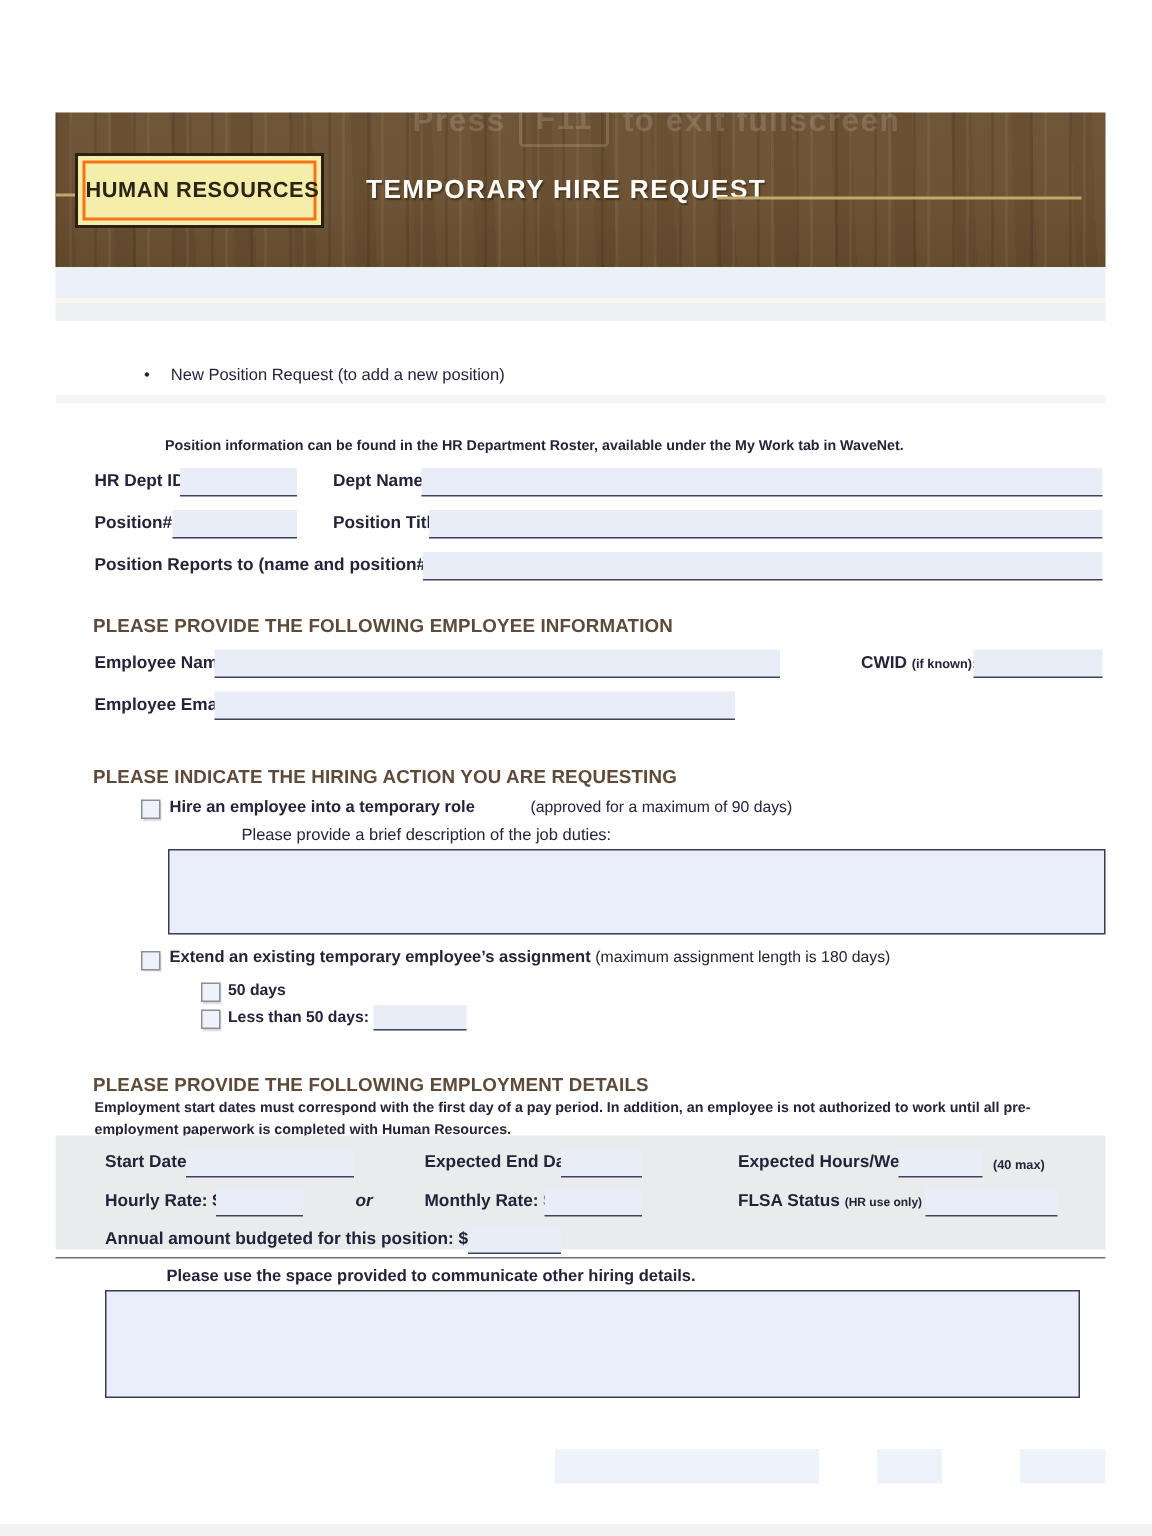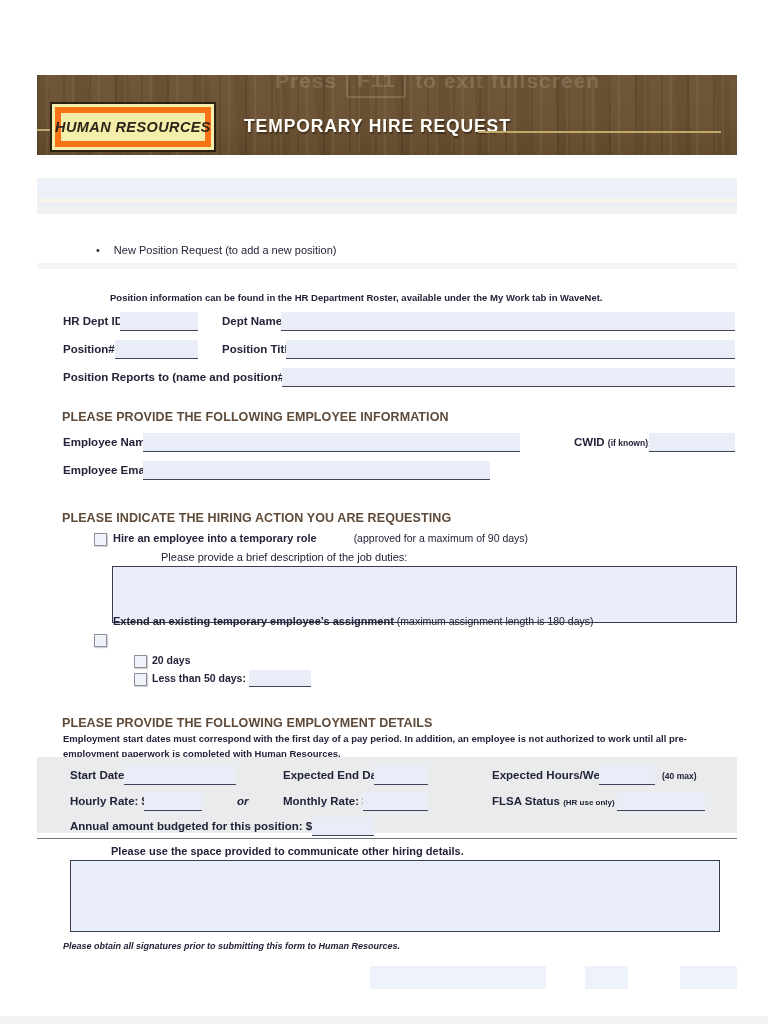--- a/index.html
+++ b/index.html
@@ -1,32 +1,32 @@
 <!DOCTYPE html>
 <html><head>
 <meta charset="utf-8">
 <style>
   html,body{margin:0;padding:0;background:#ffffff;}
   .page{position:relative;width:768px;height:1024px;background:#ffffff;overflow:hidden;
         font-family:"Liberation Sans", sans-serif;color:#23233a;}
 
   
-  .wood{position:absolute;left:37px;top:75px;width:700px;height:80px;overflow:hidden;
+  .wood{position:absolute;left:37px;top:75px;width:700px;height:103px;overflow:hidden;
     background:
       repeating-linear-gradient(90deg, rgba(0,0,0,0.10) 0 2px, rgba(0,0,0,0) 2px 9px,
         rgba(255,255,255,0.05) 9px 11px, rgba(0,0,0,0) 11px 26px),
       repeating-linear-gradient(88deg, rgba(60,40,20,0.12) 0 14px, rgba(0,0,0,0) 14px 40px),
       linear-gradient(180deg,#705638 0%, #6e5436 55%, #654c2f 100%);}
   .ghost{position:absolute;left:238px;top:-11px;display:flex;align-items:center;
     font-size:21px;font-weight:bold;letter-spacing:1px;color:rgba(238,230,212,0.17);white-space:nowrap;}
   .ghost .key{border:2px solid rgba(238,230,212,0.17);border-radius:3px;padding:2px 9px 4px;margin:0 9px;}
   .brandbox{position:absolute;left:13px;top:27px;width:166px;height:50px;background:#f4eeaa;
     border:2px solid #2b2113;box-sizing:border-box;padding:3px;}
-  .brandinner{width:100%;height:100%;border:6px solid #f97316;box-sizing:border-box;
-    display:flex;align-items:center;justify-content:center;font-style:italic;}
+  .brandinner{width:100%;height:100%;border:2px solid #f97316;box-sizing:border-box;
+    display:flex;align-items:center;justify-content:flex-start;}
   .brandtxt{font-size:14.5px;font-weight:bold;color:#2b2519;letter-spacing:0.4px;white-space:nowrap;}
   .brandtick{position:absolute;left:0;top:54px;width:13px;height:2px;background:#bfa96f;}
   .doctitle{position:absolute;left:207px;top:41px;font-size:17.5px;font-weight:bold;color:#fdfdfa;
     letter-spacing:0.9px;white-space:nowrap;text-shadow:1px 1.5px 1px rgba(40,25,10,0.55);}
   .headrule{position:absolute;left:441px;top:56px;width:243px;height:2px;background:#bfa86a;}
 
   
   .band1{position:absolute;left:37px;top:178px;width:700px;height:21px;background:#ecf0f7;}
   .bandcream{position:absolute;left:37px;top:199px;width:700px;height:3px;background:#f9f5e8;}
   .band2{position:absolute;left:37px;top:202px;width:700px;height:12px;background:#eef0f2;}
@@ -108,24 +108,24 @@
   <input class="inp" style="left: 143px; top: 461px; width: 347px;" value="">
 
   <div class="sec" style="left:62px;top:511px;">PLEASE INDICATE THE HIRING ACTION YOU ARE REQUESTING</div>
 
   <div class="cb" style="left:94px;top:533px;"></div>
   <span class="lbl" style="left:113px;top:532px;font-size:11px;"><span>Hire an employee into a temporary role </span><span class="plain" style="font-size:10.5px;padding-left:34px;">(approved for a maximum of 90 days)</span></span>
   <span class="lbl plain" style="left:113px;top:551px;margin-left:48px;">Please provide a brief description of the job duties:</span>
   <textarea class="ta" style="left: 112px; top: 566px; width: 625px; height: 57px;"></textarea>
 
   <div class="cb" style="left:94px;top:634px;"></div>
-  <span class="lbl" style="left:113px;top:615px;font-size:11px;"><span>Extend an existing temporary employee’s assignment </span><span class="plain" style="font-size:10.5px;">(maximum assignment length is 180 days)</span></span>
+  <span class="lbl" style="left:113px;top:632px;font-size:11px;"><span>Extend an existing temporary employee’s assignment </span><span class="plain" style="font-size:10.5px;">(maximum assignment length is 180 days)</span></span>
 
   <div class="cb" style="left:134px;top:655px;"></div>
-  <span class="lbl" style="left:152px;top:654px;font-size:10.5px;">20 days</span>
+  <span class="lbl" style="left:152px;top:654px;font-size:10.5px;">50 days</span>
 
   <div class="cb" style="left:134px;top:673px;"></div>
   <span class="lbl" style="left:152px;top:672px;font-size:10.5px;">Less than 50 days:</span>
   <input class="inp" style="left: 249px; top: 670px; width: 62px; height: 17px;" value="">
 
   <div class="sec" style="left:62px;top:716px;">PLEASE PROVIDE THE FOLLOWING EMPLOYMENT DETAILS</div>
   <div class="note" style="left:63px;top:732px;width:672px;">Employment start dates must correspond with the first day of a pay period. In addition, an employee is not authorized to work until all pre-employment paperwork is completed with Human Resources.</div>
 
   <div class="graypanel"></div>
 
@@ -145,20 +145,19 @@
   <span class="lbl" style="left:492px;top:795px;"><span>FLSA Status </span><span class="small" style="font-size:8px;">(HR use only)</span></span>
   <input class="inp" style="left: 617px; top: 792px; width: 88px;" value="">
 
   <span class="lbl" style="left:70px;top:820px;">Annual amount budgeted for this position: $</span>
   <input class="inp" style="left: 312px; top: 817px; width: 62px;" value="">
 
   <div class="divline"></div>
   <span class="lbl" style="left:63px;top:845px;font-size:11px;padding-left:48px;">Please use the space provided to communicate other hiring details.</span>
   <textarea class="ta" style="left: 70px; top: 860px; width: 650px; height: 72px;"></textarea>
 
-  <div class="sig">Please obtain all signatures prior to submitting this form to Human Resources.</div>
 
   <div class="faintbox" style="left:370px;width:176px;"></div>
   <div class="faintbox" style="left:585px;width:43px;"></div>
   <div class="faintbox" style="left:680px;width:57px;"></div>
 
   <div class="footband"></div>
 </div>
 
 </body></html>

